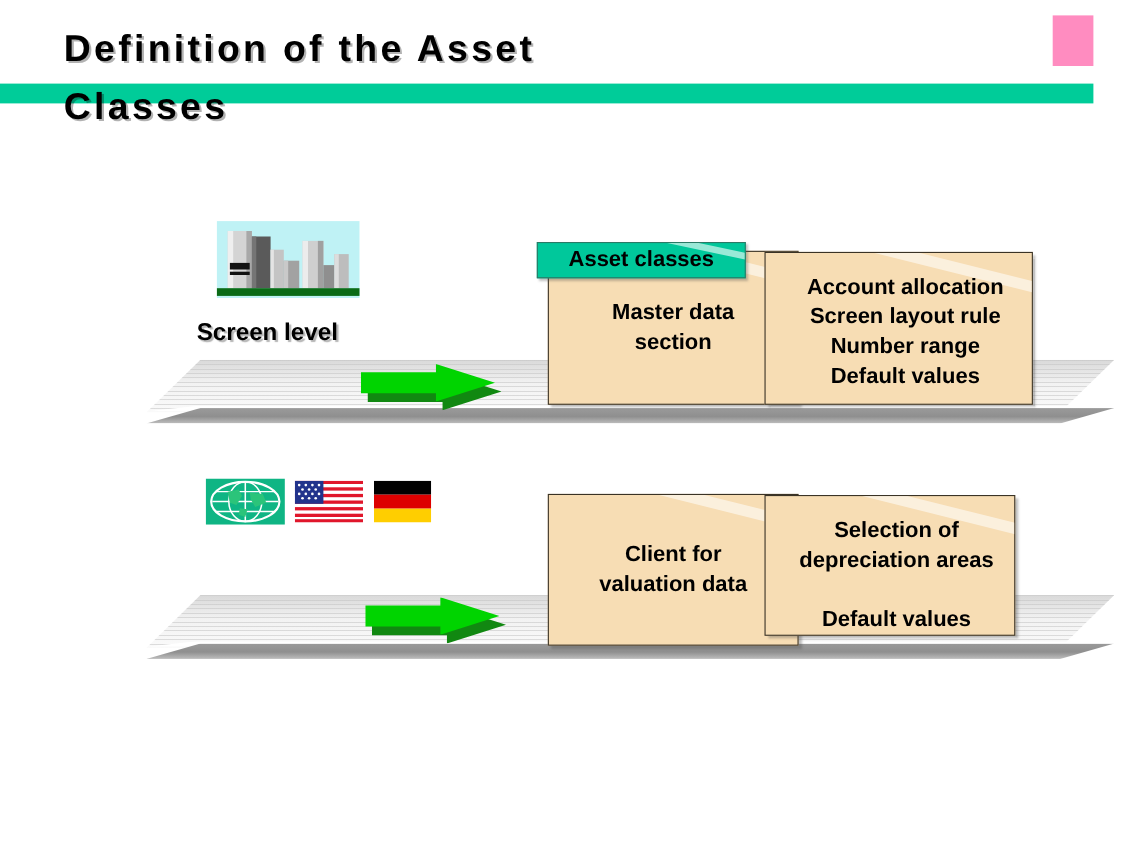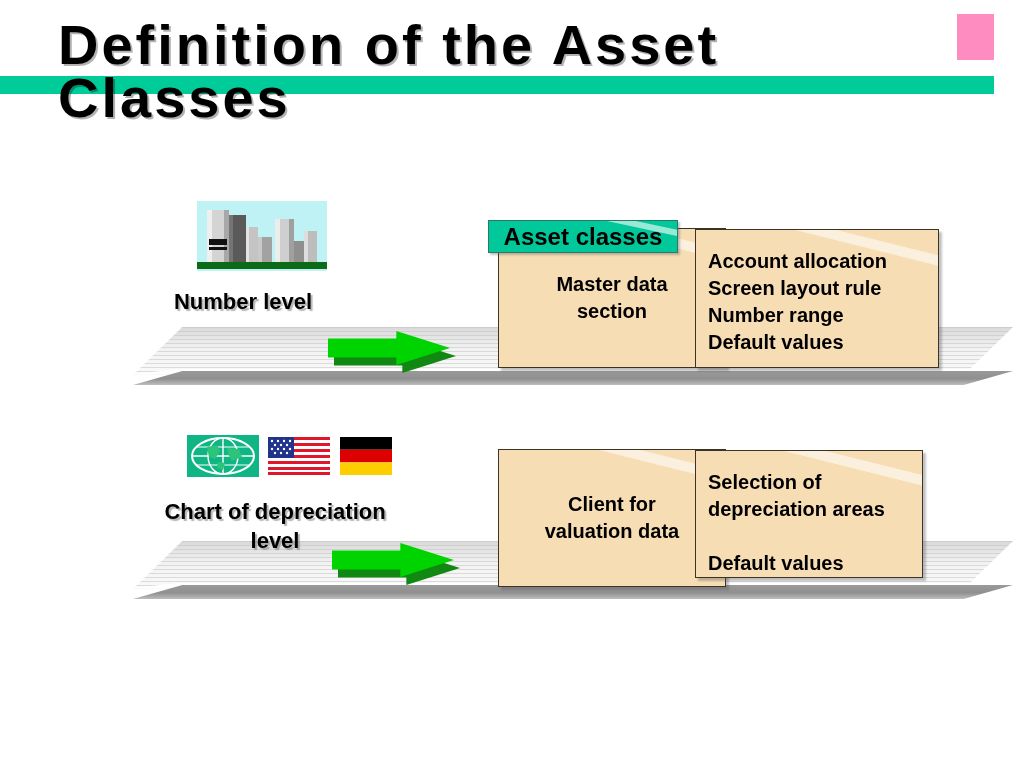--- a/index.html
+++ b/index.html
@@ -26,21 +26,21 @@
     width: 994px;
     height: 18px;
     background: #00CC99;
   }
   .title-text {
     position: absolute;
     left: 58px;
     top: 18px;
     width: 700px;
     font-family: "Liberation Sans", sans-serif;
-    font-size: 56px;
+    font-size: 34px;
     font-weight: bold;
     line-height: 53px;
     letter-spacing: 3px;
     color: #000000;
     text-shadow: 2px 2px 0 rgba(0,0,0,0.30);
     white-space: pre-line;
   }
   .corner-chip {
     position: absolute;
     left: 957px;
@@ -156,21 +156,21 @@
   }
   .box.centered {
     display: flex;
     align-items: center;
     justify-content: center;
     text-align: center;
     margin-left: 37px;
   }
   .box.listed {
     padding: 18px 0 0 12px;
-    text-align: left;
+    text-align: center;
   }
 
   #box-master    { left: 461px; top: 228px; width: 228px; height: 140px; }
   #box-account   { left: 695px; top: 229px; width: 244px; height: 139px; }
   #box-valuation { left: 461px; top: 449px; width: 228px; height: 138px; }
   #box-selection { left: 695px; top: 450px; width: 228px; height: 128px; }
 
   
   #asset-classes-tab {
     position: absolute;
@@ -194,21 +194,21 @@
     top: -90%;
     width: 120%;
     height: 6px;
     background: rgba(255,255,255,0.6);
     transform: rotate(12deg);
     transform-origin: left top;
   }
   #asset-classes-tab .tab-text {
     position: relative;
     z-index: 2;
-    font-size: 24px;
+    font-size: 20px;
     font-weight: bold;
     color: #000000;
   }
 
   
   .level-caption {
     position: absolute;
     font-size: 22px;
     font-weight: bold;
     color: #000000;
@@ -264,21 +264,21 @@
     <rect x="61" y="36" width="4" height="25" fill="#C9C9C9"></rect>
     <rect x="78" y="18" width="19" height="43" fill="#CFCFCF"></rect>
     <rect x="78" y="18" width="5" height="43" fill="#ECECEC"></rect>
     <rect x="92" y="18" width="5" height="43" fill="#A0A0A0"></rect>
     <rect x="97" y="40" width="10" height="21" fill="#8F8F8F"></rect>
     <rect x="107" y="30" width="13" height="31" fill="#BDBDBD"></rect>
     <rect x="107" y="30" width="4" height="31" fill="#DDDDDD"></rect>
     <rect x="0" y="61" width="130" height="7" fill="#0B6B16"></rect>
   </svg>
 
-  <div class="level-caption" id="caption-client">Number level</div>
+  <div class="level-caption" id="caption-client">Screen level</div>
 
   <div class="arrow3d" id="arrow-1">
     <div class="face-side"></div>
     <div class="face-top"></div>
   </div>
 
   <div class="box centered" id="box-master">
     <span class="box-text">Master data
 section</span>
   </div>
@@ -342,22 +342,20 @@
         <circle cx="19" cy="16" r="1.2"></circle>
     </g>
   </svg>
 
   <svg id="de-flag" viewBox="0 0 52 38">
     <rect x="0" y="0" width="52" height="12.7" fill="#000000"></rect>
     <rect x="0" y="12.7" width="52" height="12.7" fill="#DD0000"></rect>
     <rect x="0" y="25.4" width="52" height="12.6" fill="#FFCE00"></rect>
   </svg>
 
-  <div class="level-caption" id="caption-chart">Chart of depreciation
-level</div>
 
   <div class="arrow3d" id="arrow-2">
     <div class="face-side"></div>
     <div class="face-top"></div>
   </div>
 
   <div class="box centered" id="box-valuation">
     <span class="box-text">Client for
 valuation data</span>
   </div>

